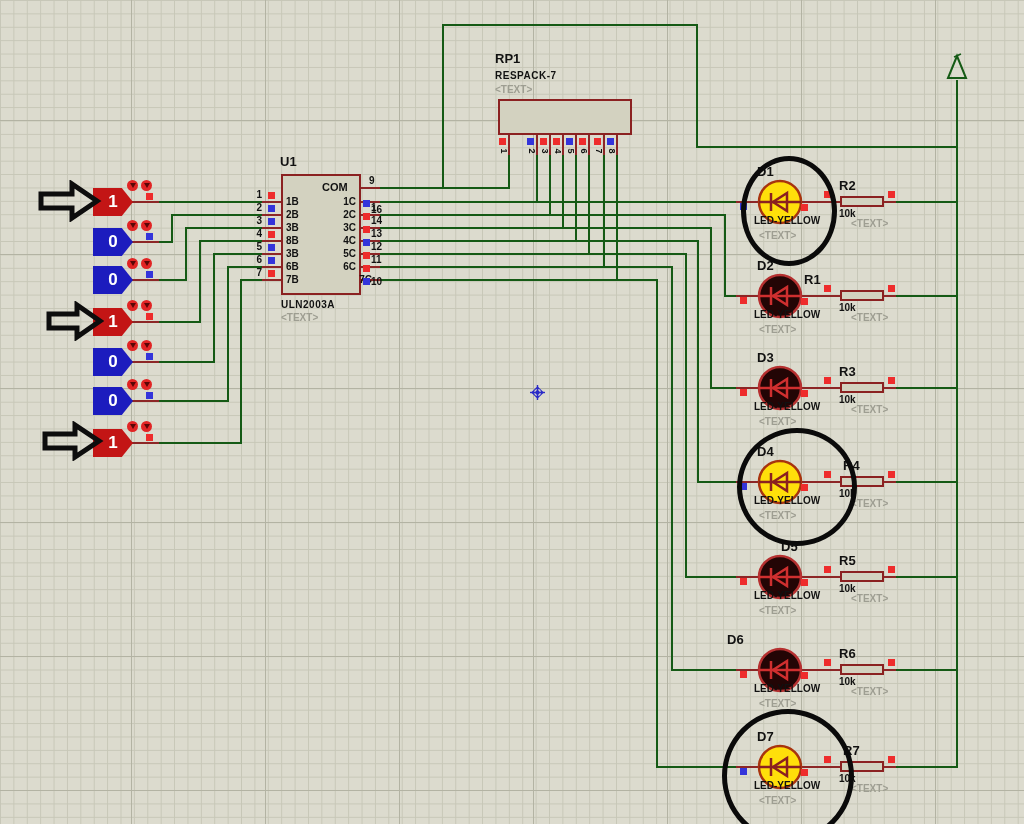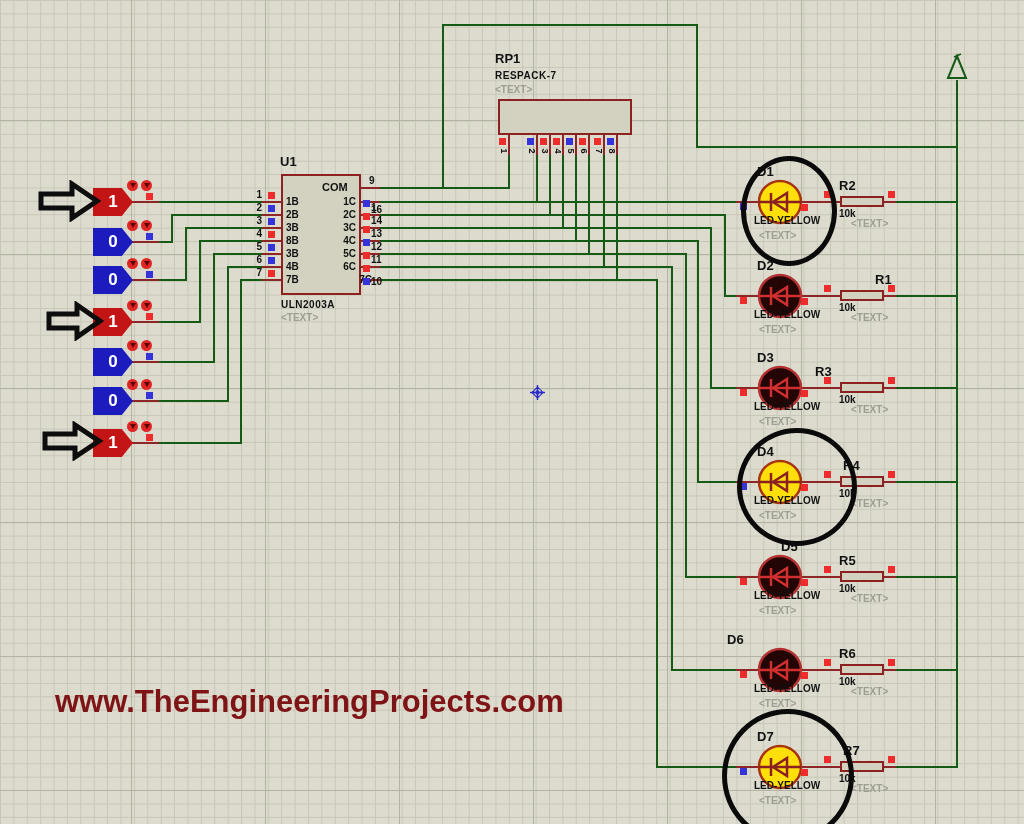--- a/index.html
+++ b/index.html
@@ -216,21 +216,21 @@
   <div class="t rt" style="left:246px;top:215px;width:16px">3</div>
   <div class="t rt" style="left:246px;top:228px;width:16px">4</div>
   <div class="t rt" style="left:246px;top:241px;width:16px">5</div>
   <div class="t rt" style="left:246px;top:254px;width:16px">6</div>
   <div class="t rt" style="left:246px;top:267px;width:16px">7</div>
   <div class="t" style="left:286px;top:196px">1B</div>
   <div class="t" style="left:286px;top:209px">2B</div>
   <div class="t" style="left:286px;top:222px">3B</div>
   <div class="t" style="left:286px;top:235px">8B</div>
   <div class="t" style="left:286px;top:248px">3B</div>
-  <div class="t" style="left:286px;top:261px">4B</div>
+  <div class="t" style="left:286px;top:261px">6B</div>
   <div class="t" style="left:286px;top:274px">7B</div>
   <i class="q r" style="left:268px;top:192px"></i>
   <i class="q b" style="left:268px;top:205px"></i>
   <i class="q b" style="left:268px;top:218px"></i>
   <i class="q r" style="left:268px;top:231px"></i>
   <i class="q b" style="left:268px;top:244px"></i>
   <i class="q b" style="left:268px;top:257px"></i>
   <i class="q r" style="left:268px;top:270px"></i>
 
   <div class="t" style="left:369px;top:175px">9</div>
@@ -298,39 +298,39 @@
   <svg class="led unlit" style="left:756px;top:272px" viewBox="0 0 48 48">
       <circle cx="24" cy="24" r="21"></circle>
       <line x1="3" y1="24" x2="45" y2="24"></line>
       <polygon points="31,15 31,33 17,24"></polygon>
       <line x1="15" y1="15" x2="15" y2="33"></line>
     </svg>
   <div class="t ref" style="left:757px;top:259px">D2</div>
   <div class="t" style="left:754px;top:309px">LED-YELLOW</div>
   <div class="t gray" style="left:759px;top:324px">&lt;TEXT&gt;</div>
   <div class="box" style="left:840px;top:290px;width:40px;height:7px"></div>
-  <div class="t ref" style="left:875px;top:273px">R1</div>
+  <div class="t ref" style="left:804px;top:273px">R1</div>
   <div class="t" style="left:839px;top:302px">10k</div>
   <div class="t gray" style="left:851px;top:312px">&lt;TEXT&gt;</div>
   <i class="q r" style="left:740px;top:297px"></i>
     <i class="q r" style="left:801px;top:298px"></i>
     <i class="q r" style="left:824px;top:285px"></i>
     <i class="q r" style="left:888px;top:285px"></i>
 
   <svg class="led unlit" style="left:756px;top:364px" viewBox="0 0 48 48">
       <circle cx="24" cy="24" r="21"></circle>
       <line x1="3" y1="24" x2="45" y2="24"></line>
       <polygon points="31,15 31,33 17,24"></polygon>
       <line x1="15" y1="15" x2="15" y2="33"></line>
     </svg>
   <div class="t ref" style="left:757px;top:351px">D3</div>
   <div class="t" style="left:754px;top:401px">LED-YELLOW</div>
   <div class="t gray" style="left:759px;top:416px">&lt;TEXT&gt;</div>
   <div class="box" style="left:840px;top:382px;width:40px;height:7px"></div>
-  <div class="t ref" style="left:815px;top:365px">R3</div>
+  <div class="t ref" style="left:839px;top:365px">R3</div>
   <div class="t" style="left:839px;top:394px">10k</div>
   <div class="t gray" style="left:851px;top:404px">&lt;TEXT&gt;</div>
   <i class="q r" style="left:740px;top:389px"></i>
     <i class="q r" style="left:801px;top:390px"></i>
     <i class="q r" style="left:824px;top:377px"></i>
     <i class="q r" style="left:888px;top:377px"></i>
 
   <svg class="led lit" style="left:756px;top:458px" viewBox="0 0 48 48">
       <circle cx="24" cy="24" r="21"></circle>
       <line x1="3" y1="24" x2="45" y2="24"></line>
@@ -412,15 +412,14 @@
       <line x1="10" y1="5" x2="17" y2="2" stroke="#155a15" stroke-width="1.5"></line>
     </svg>
 
   <svg style="position:absolute;left:529px;top:384px" width="17" height="17" viewBox="0 0 17 17">
       <rect x="4" y="4" width="9" height="9" transform="rotate(45 8.5 8.5)" fill="#2b2bc8"></rect>
       <circle cx="8.5" cy="8.5" r="2.8" fill="none" stroke="#dcdbce" stroke-width="1.2"></circle>
       <line x1="8.5" y1="1" x2="8.5" y2="16" stroke="#2b2bc8" stroke-width="1.4"></line>
       <line x1="1" y1="8.5" x2="16" y2="8.5" stroke="#2b2bc8" stroke-width="1.4"></line>
     </svg>
 
-  <div class="maroon" style="left:55px;top:684px;font-size:31px">www.TheEngineeringProjects.com</div>
 
 </div>
 
 </body></html>

